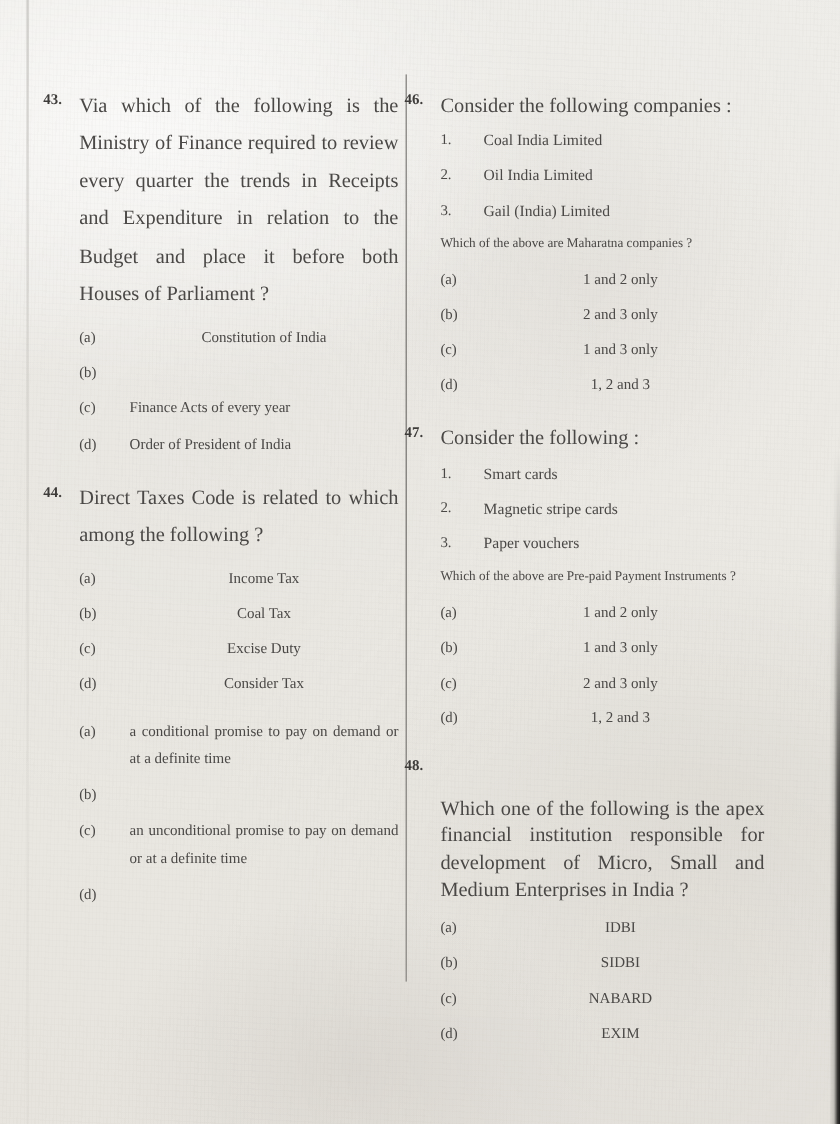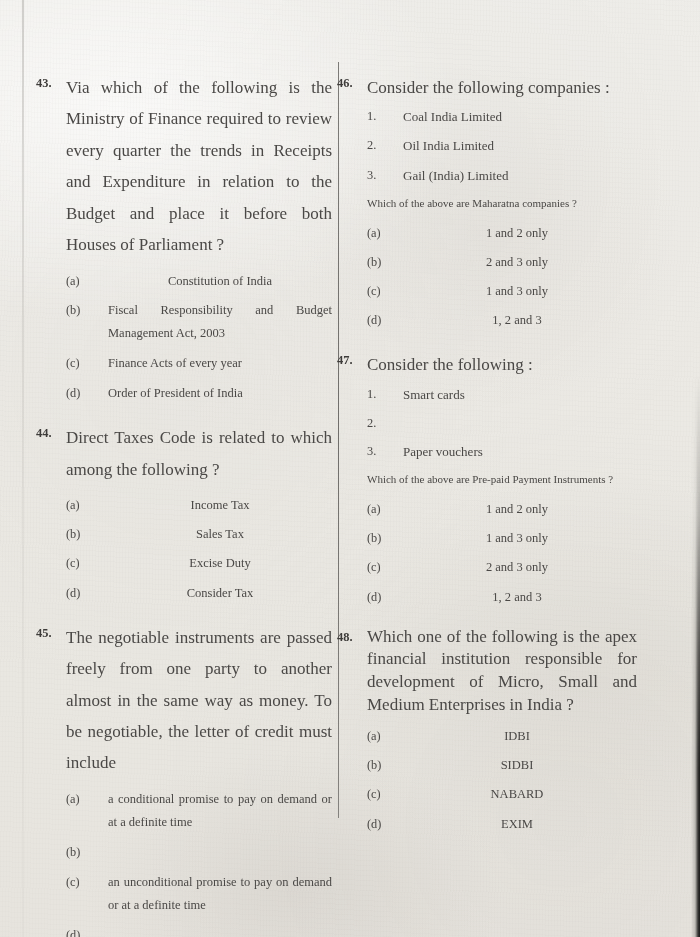--- a/index.html
+++ b/index.html
@@ -114,21 +114,21 @@
   }
   .qtext {
     flex: 1 1 auto;
     font-size: 17px;
     line-height: 1.85;
     text-align: justify;
     text-justify: inter-word;
     color: #4a4846;
     hyphens: none;
   }
-  .qtext.tight { line-height: 1.33; }
+  .qtext.tight { line-height: 1.33; margin-top: 36px; }
   .qtext.nojust { text-align: left; }
 
   
   .numlist { margin-top: 2px; }
   .numrow {
     display: flex;
     align-items: flex-start;
     margin-bottom: 5px;
   }
   .numrow .marker {
@@ -215,21 +215,20 @@
             <span class="qnum">43.</span>
             <span class="qtext">Via which of the following is the Ministry of Finance required to review every quarter the trends in Receipts and Expenditure in relation to the Budget and place it before both Houses of Parliament ?</span>
           </div>
           <div class="options">
             <div class="optrow compact">
               <span class="optlabel">(a)</span>
               <span class="opttext nojust">Constitution of India</span>
             </div>
             <div class="optrow">
               <span class="optlabel">(b)</span>
-              <span class="opttext">Fiscal Responsibility and Budget Management Act, 2003</span>
             </div>
             <div class="optrow">
               <span class="optlabel">(c)</span>
               <span class="opttext">Finance Acts of every year</span>
             </div>
             <div class="optrow">
               <span class="optlabel">(d)</span>
               <span class="opttext">Order of President of India</span>
             </div>
           </div>
@@ -239,37 +238,33 @@
             <span class="qnum">44.</span>
             <span class="qtext">Direct Taxes Code is related to which among the following ?</span>
           </div>
           <div class="options">
             <div class="optrow compact">
               <span class="optlabel">(a)</span>
               <span class="opttext nojust">Income Tax</span>
             </div>
             <div class="optrow compact">
               <span class="optlabel">(b)</span>
-              <span class="opttext nojust">Sales Tax</span>
+              <span class="opttext nojust">Coal Tax</span>
             </div>
             <div class="optrow compact">
               <span class="optlabel">(c)</span>
               <span class="opttext nojust">Excise Duty</span>
             </div>
             <div class="optrow compact">
               <span class="optlabel">(d)</span>
               <span class="opttext nojust">Consider Tax</span>
             </div>
           </div>
         </div>
         <div class="qblock">
-          <div class="qrow">
-            <span class="qnum">45.</span>
-            <span class="qtext">The negotiable instruments are passed freely from one party to another almost in the same way as money. To be negotiable, the letter of credit must include</span>
-          </div>
           <div class="options">
             <div class="optrow">
               <span class="optlabel">(a)</span>
               <span class="opttext">a conditional promise to pay on demand or at a definite time</span>
             </div>
             <div class="optrow">
               <span class="optlabel">(b)</span>
             </div>
             <div class="optrow">
               <span class="optlabel">(c)</span>
@@ -326,20 +321,21 @@
             <span class="qnum">47.</span>
             <span class="qtext nojust">Consider the following :</span>
           </div>
           <div class="numlist">
             <div class="numrow">
               <span class="marker">1.</span>
               <span class="itemtext">Smart cards</span>
             </div>
             <div class="numrow">
               <span class="marker">2.</span>
+              <span class="itemtext">Magnetic stripe cards</span>
             </div>
             <div class="numrow">
               <span class="marker">3.</span>
               <span class="itemtext">Paper vouchers</span>
             </div>
             <div class="prompt">Which of the above are Pre-paid Payment Instruments ?</div>
           </div>
           <div class="options">
             <div class="optrow compact">
               <span class="optlabel narrow">(a)</span>

